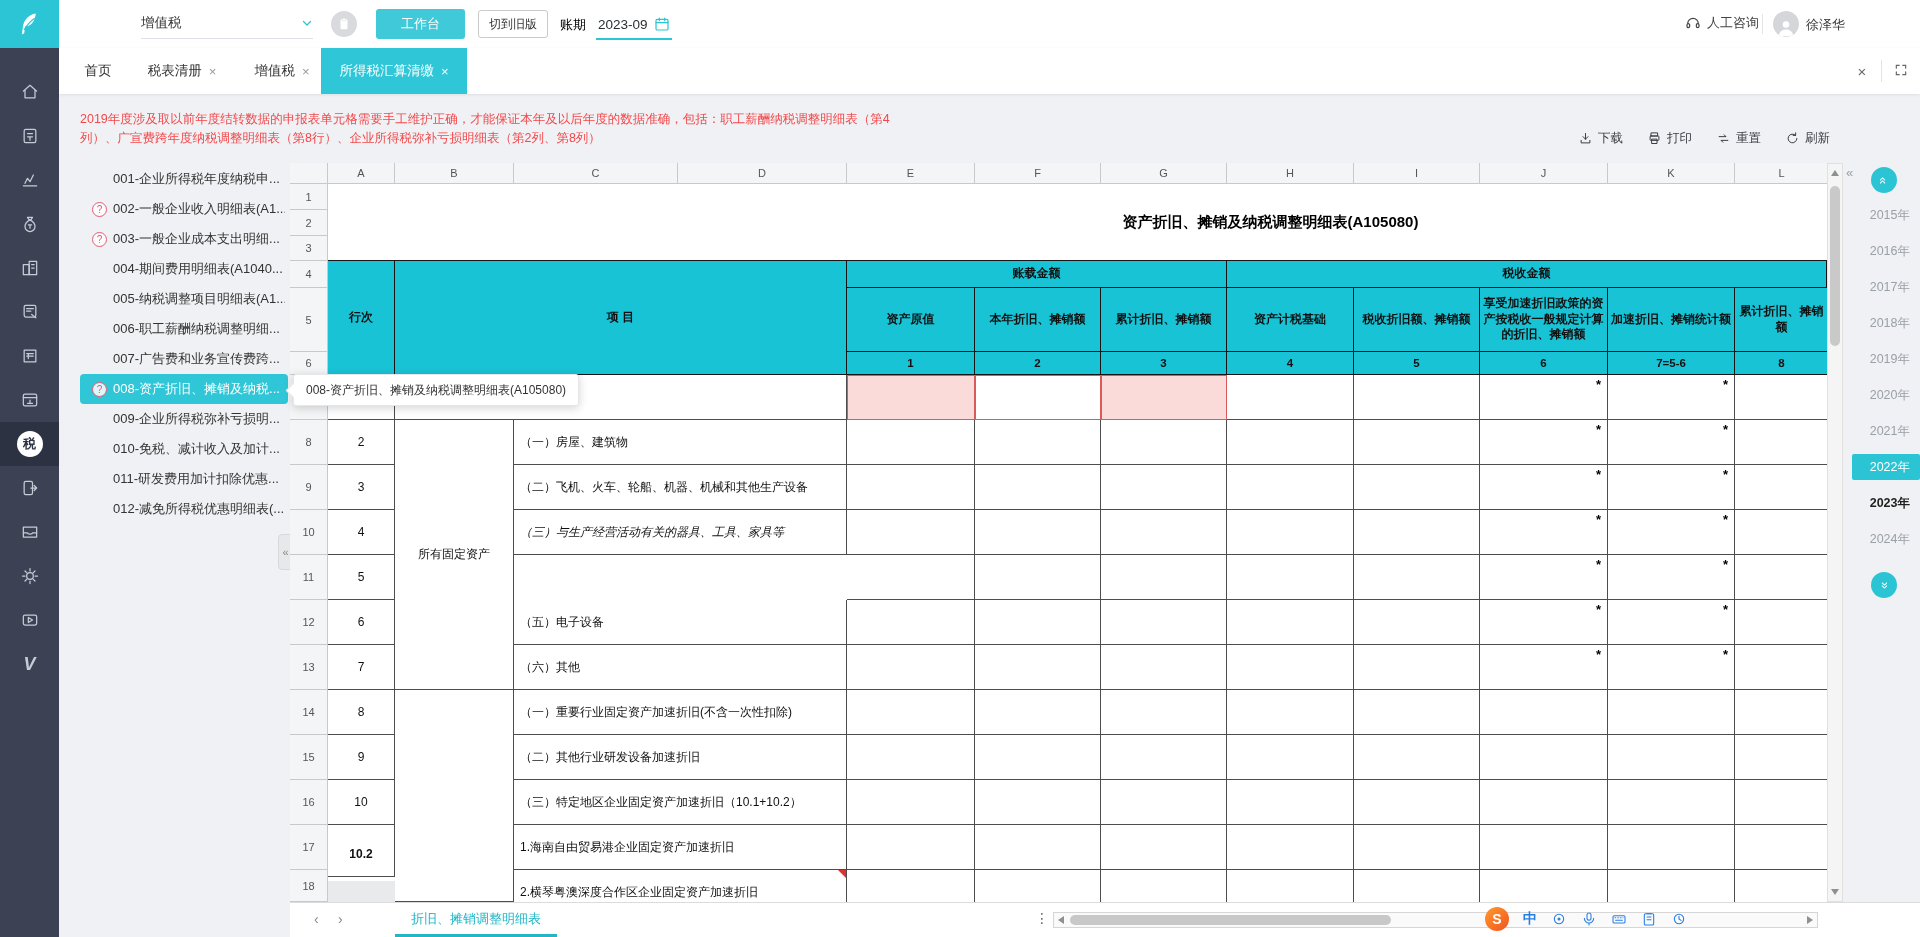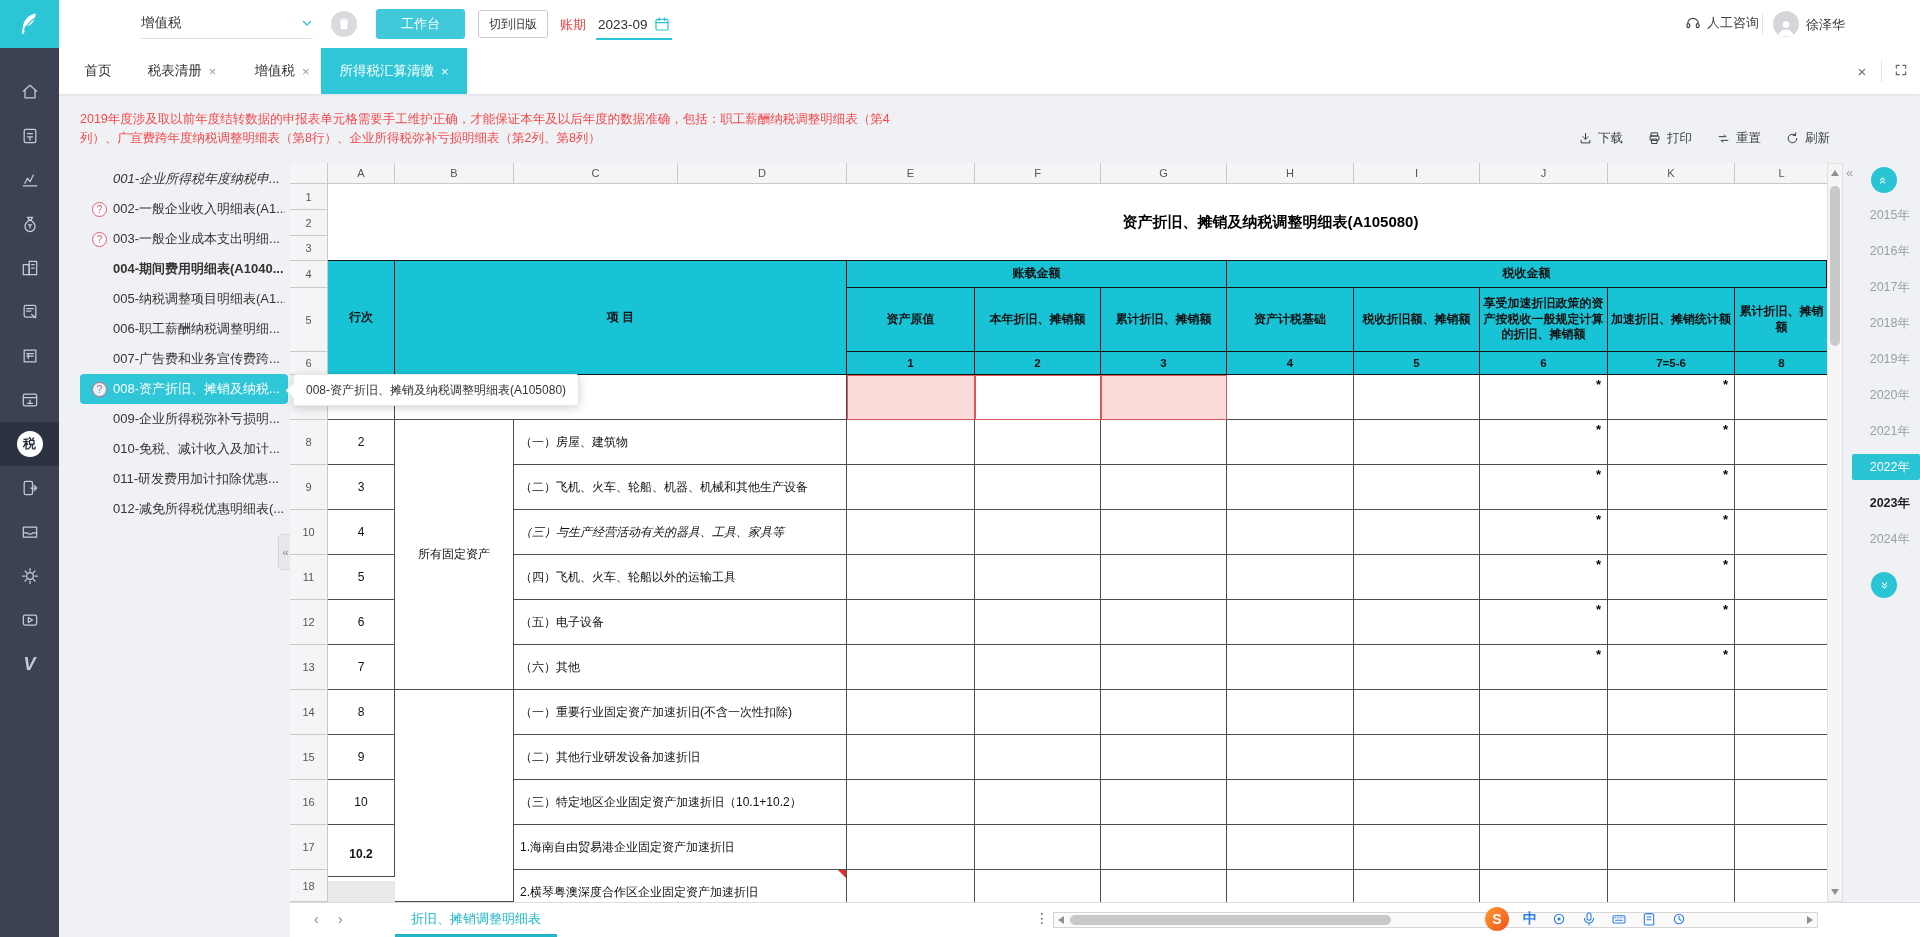--- a/index.html
+++ b/index.html
@@ -19,21 +19,21 @@
   
   .topbar{position:absolute;left:59px;top:0;width:1861px;height:48px;background:#fff;border-bottom:1px solid #eef0f2;}
   .dd{position:absolute;left:82px;top:8px;width:172px;height:30px;border-bottom:1px solid #dfe2e6;
       display:flex;align-items:center;justify-content:space-between;font-size:13.5px;color:#333;cursor:pointer;}
   .badge-circle{position:absolute;left:272px;top:11px;width:26px;height:26px;border-radius:50%;background:#d8dadd;
       display:flex;align-items:center;justify-content:center;}
   .btn-primary{position:absolute;left:317px;top:9px;width:89px;height:30px;background:#3FC9D9;color:#fff;
       border:none;border-radius:3px;font-size:13px;cursor:pointer;font-family:inherit;}
   .btn-ghost{position:absolute;left:419px;top:10px;width:70px;height:28px;background:#fff;color:#333;
       border:1px solid #c8cacc;border-radius:3px;font-size:12px;cursor:pointer;font-family:inherit;}
-  .period-label{position:absolute;left:501px;top:16px;font-size:13px;color:#ef4444;}
+  .period-label{position:absolute;left:501px;top:16px;font-size:13px;color:#000000;}
   .period-value{position:absolute;left:537px;top:10px;height:28px;border-bottom:2px solid #2BC5D5;
       display:flex;align-items:center;gap:6px;font-size:13.5px;color:#2b2f33;cursor:pointer;padding:0 2px;}
   .support{position:absolute;left:1626px;top:14px;display:flex;align-items:center;gap:6px;font-size:13px;color:#444;cursor:pointer;}
   .tb-divider{position:absolute;left:1703px;top:14px;width:1px;height:20px;background:#e3e3e3;}
   .avatar{position:absolute;left:1714px;top:11px;width:26px;height:26px;border-radius:50%;background:#d4d6d9;overflow:hidden;
       display:flex;align-items:flex-end;justify-content:center;}
   .username{position:absolute;left:1747px;top:16px;font-size:13px;color:#333;cursor:pointer;}
   
   .tabbar{position:absolute;left:59px;top:48px;width:1861px;height:46px;background:#fff;box-shadow:0 1px 3px rgba(0,0,0,.08);}
   .tab{position:absolute;top:0;height:46px;display:flex;align-items:center;justify-content:center;gap:7px;
@@ -295,32 +295,32 @@
       <div class="action">
         <svg width="15" height="15" viewBox="0 0 24 24">
           <path d="M19 12a7 7 0 1 1-2-5"></path>
           <path d="M17 3v4h-4"></path>
         </svg>
         <span>刷新</span>
       </div>
     </div>
 
   <div id="formlist">
-      <div class="form-item" style="left: 60px; top: 164px; width: 230px; height: 30px; font-style: italic;">
+      <div class="form-item" style="left: 60px; top: 164px; width: 230px; height: 30px;">
         <span class="txt">001-企业所得税年度纳税申...</span>
       </div>
       <div class="form-item" style="left: 60px; top: 194px; width: 230px; height: 30px;">
         <span class="help">?</span>
         <span class="txt">002-一般企业收入明细表(A1...</span>
       </div>
       <div class="form-item" style="left: 60px; top: 224px; width: 230px; height: 30px;">
         <span class="help">?</span>
         <span class="txt">003-一般企业成本支出明细...</span>
       </div>
-      <div class="form-item" style="left: 60px; top: 254px; width: 230px; height: 30px; font-weight: bold;">
+      <div class="form-item" style="left: 60px; top: 254px; width: 230px; height: 30px;">
         <span class="txt">004-期间费用明细表(A1040...</span>
       </div>
       <div class="form-item" style="left: 60px; top: 284px; width: 230px; height: 30px;">
         <span class="txt">005-纳税调整项目明细表(A1...</span>
       </div>
       <div class="form-item" style="left: 60px; top: 314px; width: 230px; height: 30px;">
         <span class="txt">006-职工薪酬纳税调整明细...</span>
       </div>
       <div class="form-item" style="left: 60px; top: 344px; width: 230px; height: 30px;">
         <span class="txt">007-广告费和业务宣传费跨...</span>
@@ -449,21 +449,20 @@
       <div class="cell" style="left: 937px; top: 347px; width: 127px; height: 45px; position: absolute;"></div>
       <div class="cell" style="left: 1064px; top: 347px; width: 126px; height: 45px; position: absolute;"></div>
       <div class="cell" style="left: 1190px; top: 347px; width: 128px; height: 45px; position: absolute;">
         <span class="star">*</span>
       </div>
       <div class="cell" style="left: 1318px; top: 347px; width: 127px; height: 45px; position: absolute;">
         <span class="star">*</span>
       </div>
       <div class="cell" style="left: 1445px; top: 347px; width: 94px; height: 45px; position: absolute;"></div>
       <div class="cell" style="left: 38px; top: 392px; width: 67px; height: 45px;">5</div>
-      <div class="cell lab" style="left: 224px; top: 392px; width: 333px; height: 45px;">（四）飞机、火车、轮船以外的运输工具</div>
       <div class="cell" style="left: 557px; top: 392px; width: 128px; height: 45px; position: absolute;"></div>
       <div class="cell" style="left: 685px; top: 392px; width: 126px; height: 45px; position: absolute;"></div>
       <div class="cell" style="left: 811px; top: 392px; width: 126px; height: 45px; position: absolute;"></div>
       <div class="cell" style="left: 937px; top: 392px; width: 127px; height: 45px; position: absolute;"></div>
       <div class="cell" style="left: 1064px; top: 392px; width: 126px; height: 45px; position: absolute;"></div>
       <div class="cell" style="left: 1190px; top: 392px; width: 128px; height: 45px; position: absolute;">
         <span class="star">*</span>
       </div>
       <div class="cell" style="left: 1318px; top: 392px; width: 127px; height: 45px; position: absolute;">
         <span class="star">*</span>

